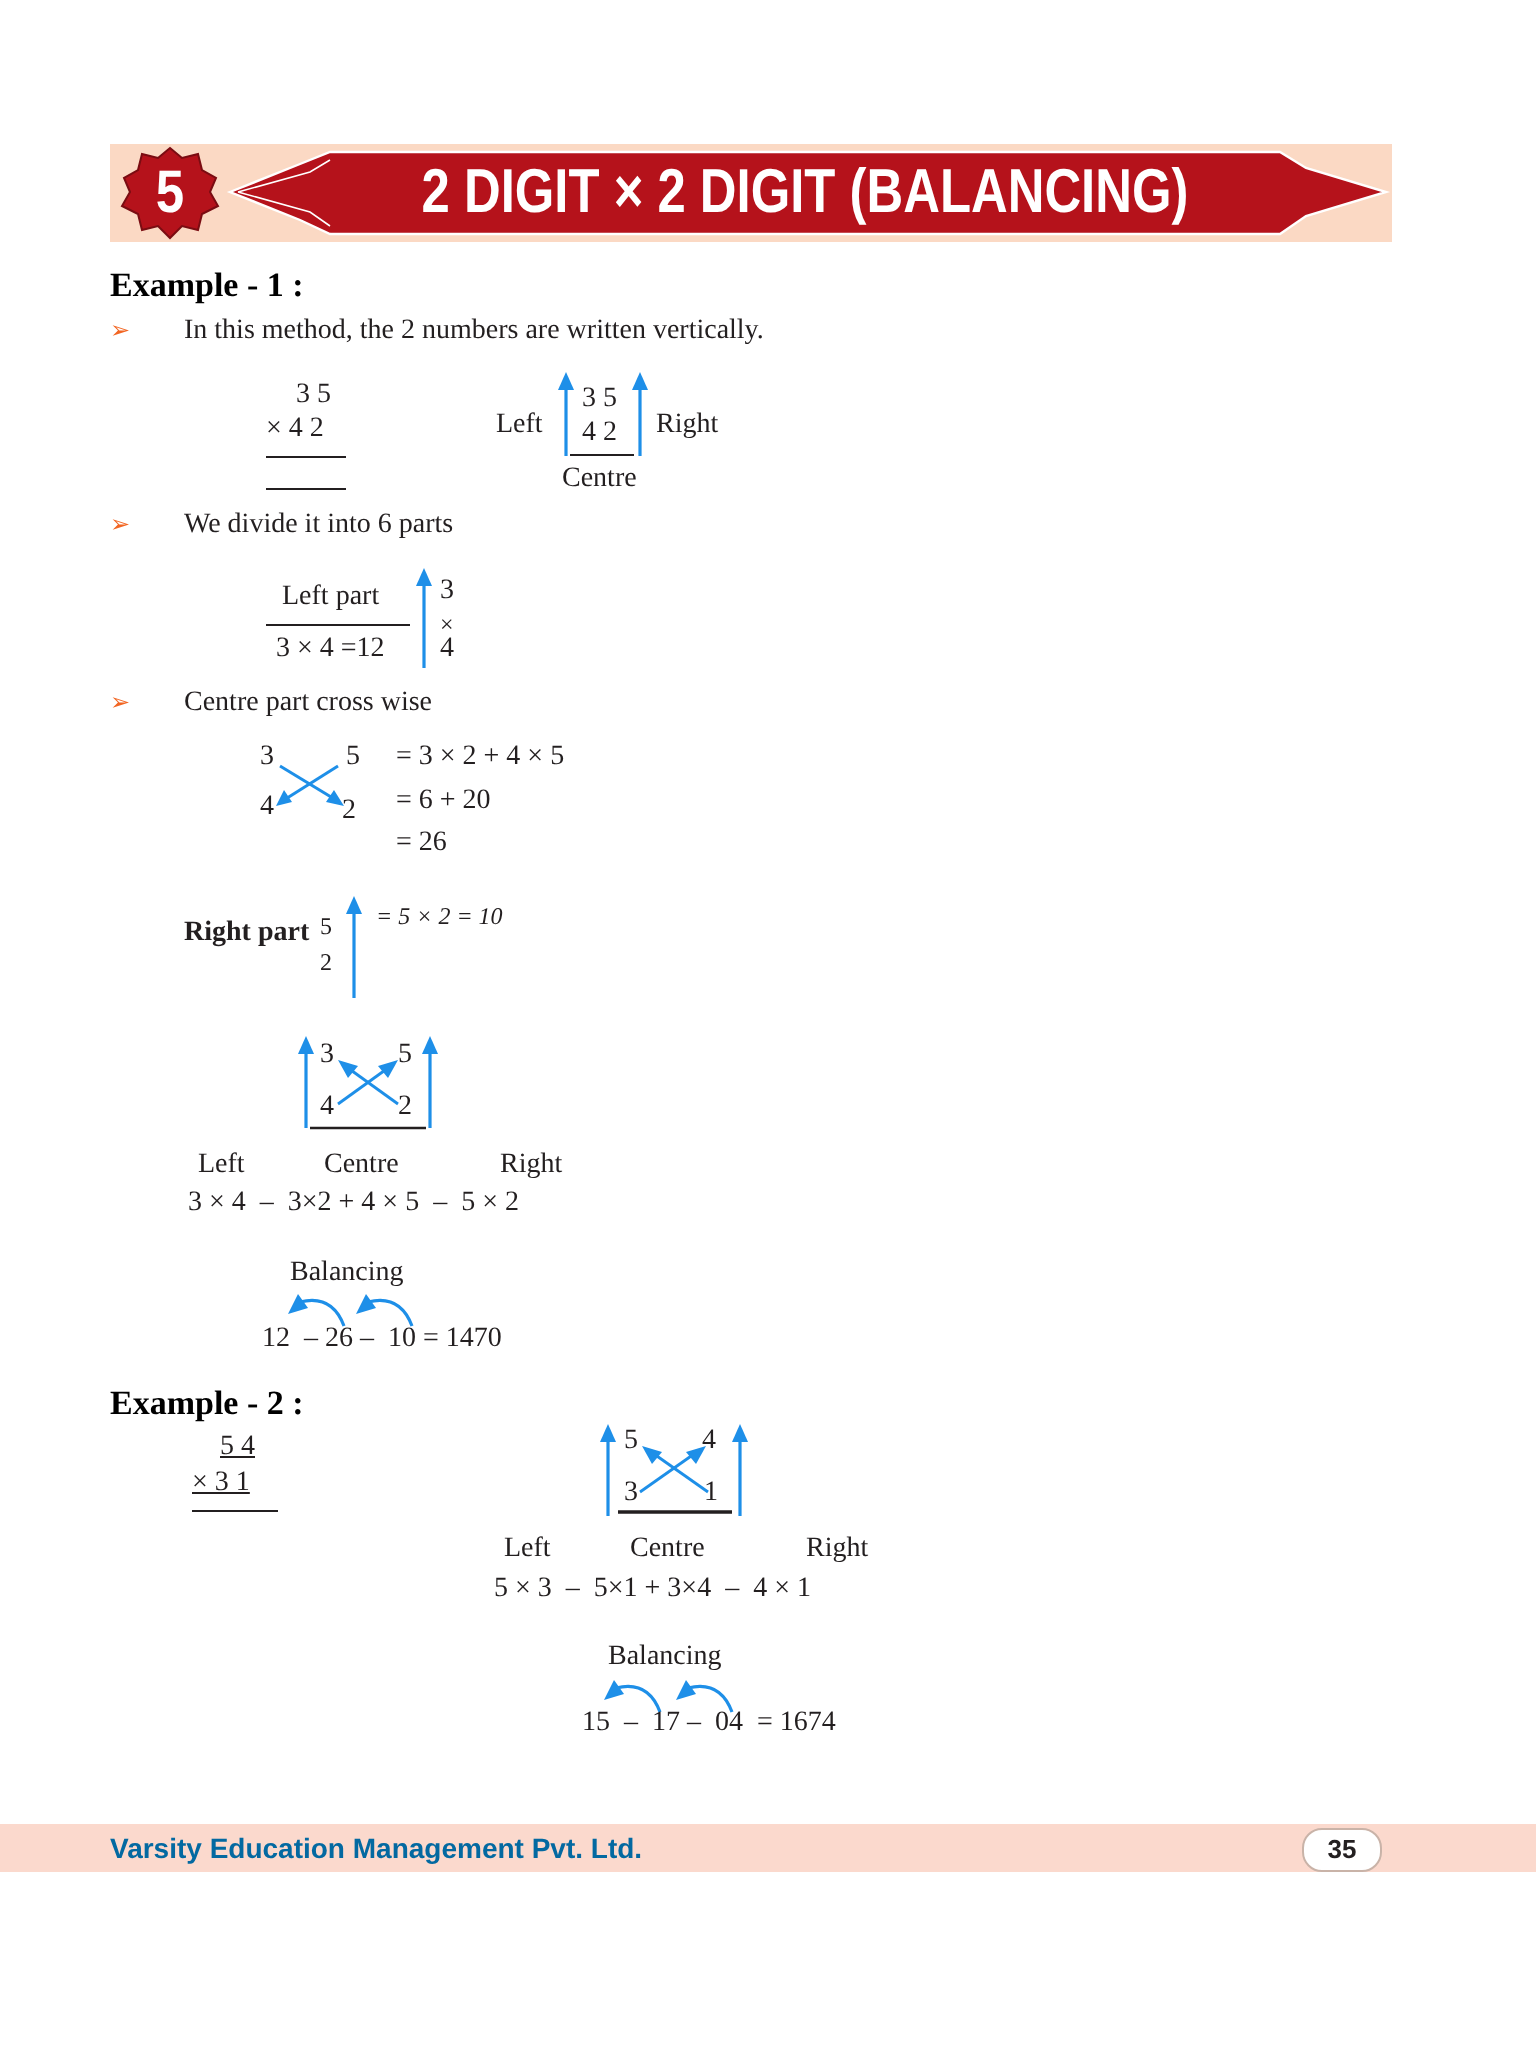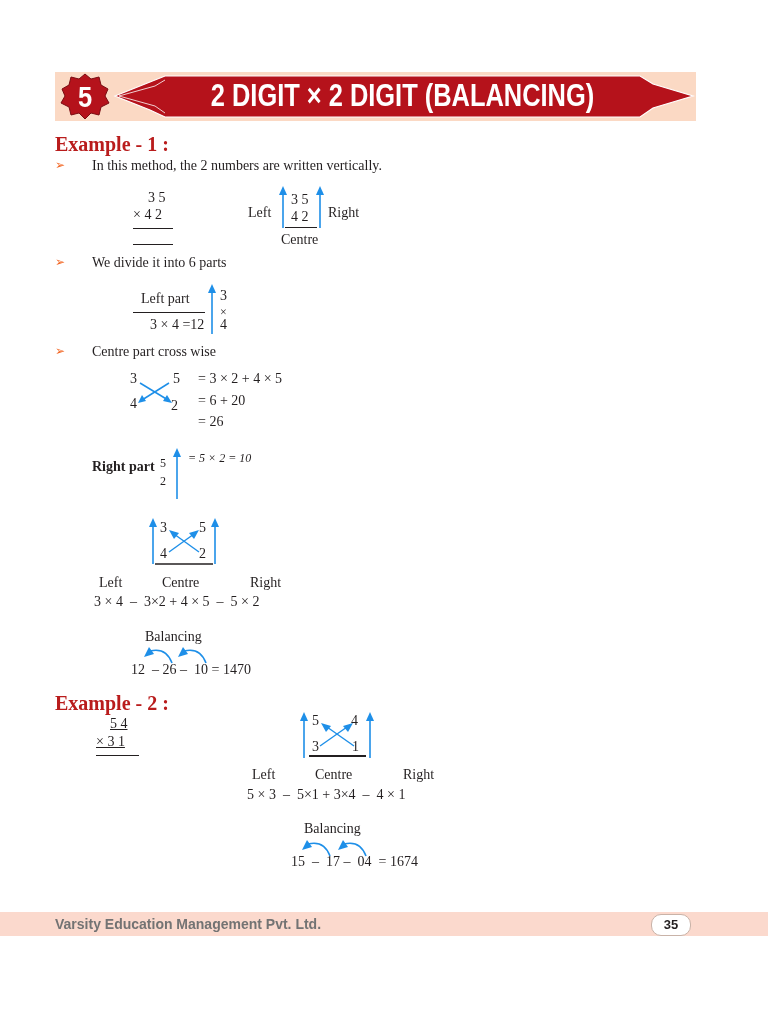--- a/index.html
+++ b/index.html
@@ -14,29 +14,29 @@
   .header-svg { left: 55px; top: 72px; }
   .header-title { left: 120px; top: 74px; width: 565px; text-align: center;
     font-family: "Liberation Sans", "DejaVu Sans", sans-serif; font-weight: bold;
     font-size: 31px; line-height: 44px; color: #ffffff; letter-spacing: 0px;
     transform: scaleX(0.82); transform-origin: center; white-space: nowrap; }
   .badge-num { left: 63px; top: 76px; width: 44px; height: 42px; text-align: center;
     font-family: "Liberation Sans", "DejaVu Sans", sans-serif; font-weight: bold; font-size: 30px;
     line-height: 42px; color: #ffffff; transform: scaleX(0.85); }
 
   .example-heading { font-family: "Liberation Serif", "DejaVu Serif", serif; font-weight: bold;
-    font-size: 20px; color: #b91c1c; white-space: nowrap; }
+    font-size: 17px; color: #000000; white-space: nowrap; }
   .bullet { color: #f26522; font-size: 12px; }
 
   .rule { background: #231f20; height: 1.3px; }
 
   
   .footer-band { left: 0; top: 912px; width: 768px; height: 24px; background: #fbd9cd; }
   .footer-text { left: 55px; top: 914px; font-family: "Liberation Sans", "DejaVu Sans", sans-serif;
-    font-weight: bold; font-size: 14px; line-height: 20px; color: #737373; white-space: nowrap; }
+    font-weight: bold; font-size: 14px; line-height: 20px; color: #0369a1; white-space: nowrap; }
   .page-badge { left: 651px; top: 914px; width: 38px; height: 20px; background: #ffffff;
     border-radius: 10px; border: 1px solid #c9b3a8; text-align: center;
     font-family: "Liberation Sans", "DejaVu Sans", sans-serif; font-weight: bold; font-size: 13px; line-height: 20px; color: #231f20; }
 </style>
 </head>
 <body>
 
 <div class="abs header-band"></div>
 <svg class="abs header-svg" width="641" height="49" viewBox="0 0 641 49">
 
@@ -69,21 +69,21 @@
 <div class="abs serif" style="left:291px; top:209px;">4 2</div>
 <div class="abs rule" style="left:285px; top:227px; width:32px;"></div>
 <div class="abs serif" style="left:328px; top:205px;">Right</div>
 <div class="abs serif" style="left:281px; top:232px;">Centre</div>
 
 <div class="abs bullet" style="left:55px; top:255px;">➢</div>
 <div class="abs serif" style="left:92px; top:255px;">We divide it into 6 parts</div>
 
 <div class="abs serif" style="left:141px; top:291px;">Left part</div>
 <div class="abs rule" style="left:133px; top:312px; width:72px;"></div>
-<div class="abs serif" style="left:150px; top:317px;">3 × 4 =12</div>
+<div class="abs serif" style="left:138px; top:317px;">3 × 4 =12</div>
 <svg class="abs" style="left:206px; top:284px;" width="12" height="50">
   <line x1="6" y1="8" x2="6" y2="50" stroke="#1e8fe8" stroke-width="1.6"></line>
     <polygon points="6,0 2,9 10,9" fill="#1e8fe8"></polygon>
 </svg>
 <div class="abs serif" style="left:220px; top:288px;">3</div>
 <div class="abs serif small" style="left:220px; top:304px;">×</div>
 <div class="abs serif" style="left:220px; top:317px;">4</div>
 
 <div class="abs bullet" style="left:55px; top:344px;">➢</div>
 <div class="abs serif" style="left:92px; top:344px;">Centre part cross wise</div>

